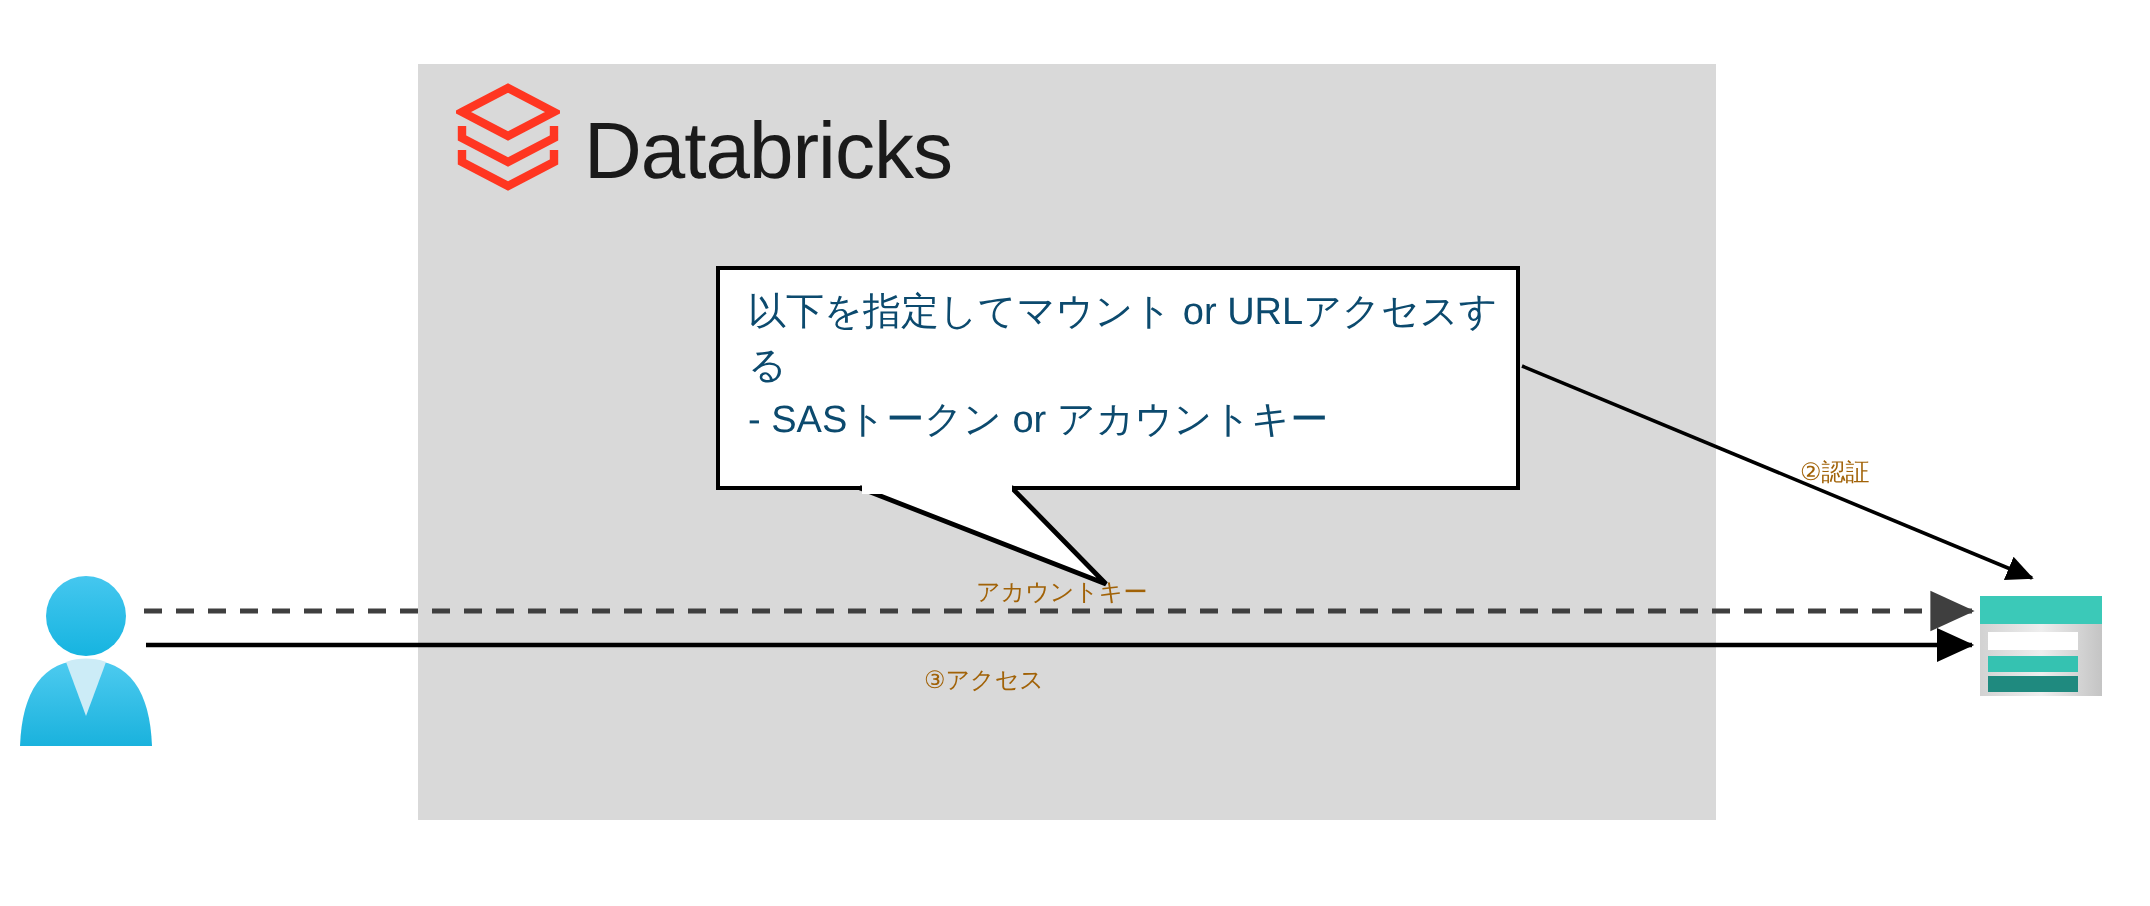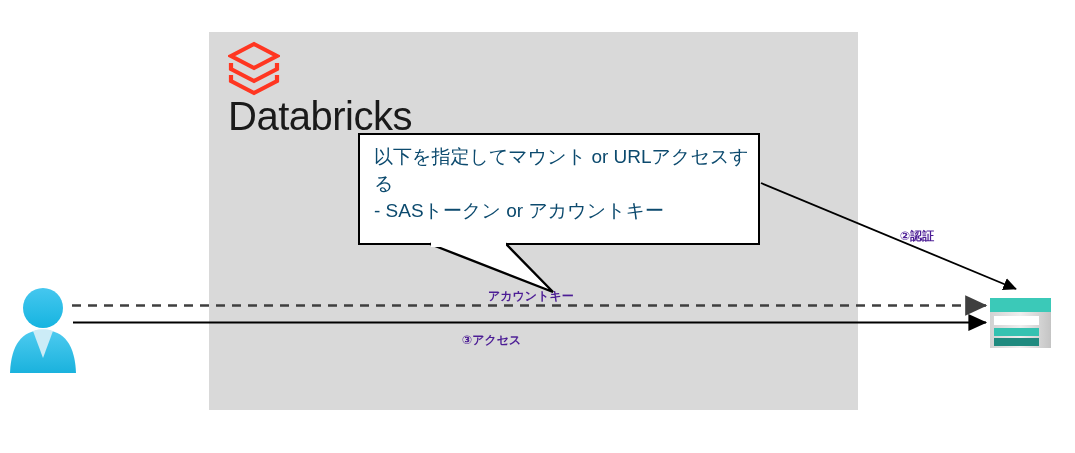--- a/index.html
+++ b/index.html
@@ -27,23 +27,22 @@
     height: 378px;
     background: #d9d9d9;
   }
 
   
   .brand-lockup {
     position: absolute;
     left: 228px;
     top: 40px;
     display: flex;
-    align-items: flex-start;
-    gap: 0;
-    flex-direction: column;
+    align-items: flex-end;
+    gap: 12px;
   }
   .brand-logo {
     width: 52px;
     height: 56px;
     display: block;
   }
   .brand-name {
     font-size: 40px;
     font-weight: 400;
     color: #1a1a1a;
@@ -84,22 +83,22 @@
     height: 453px;
     overflow: visible;
   }
   .overlay-under { z-index: 2; }
   .overlay-over  { z-index: 7; }
 
   
   .arrow-label {
     position: absolute;
     font-size: 12px;
-    font-weight: bold;
-    color: #4c1d95;
+    font-weight: normal;
+    color: #a16207;
     white-space: nowrap;
     z-index: 6;
   }
   .label-request { left: 488px; top: 288px; }
   .label-access  { left: 462px; top: 332px; }
   .label-auth    { left: 900px; top: 228px; }
 
   
   .user-icon {
     position: absolute;

